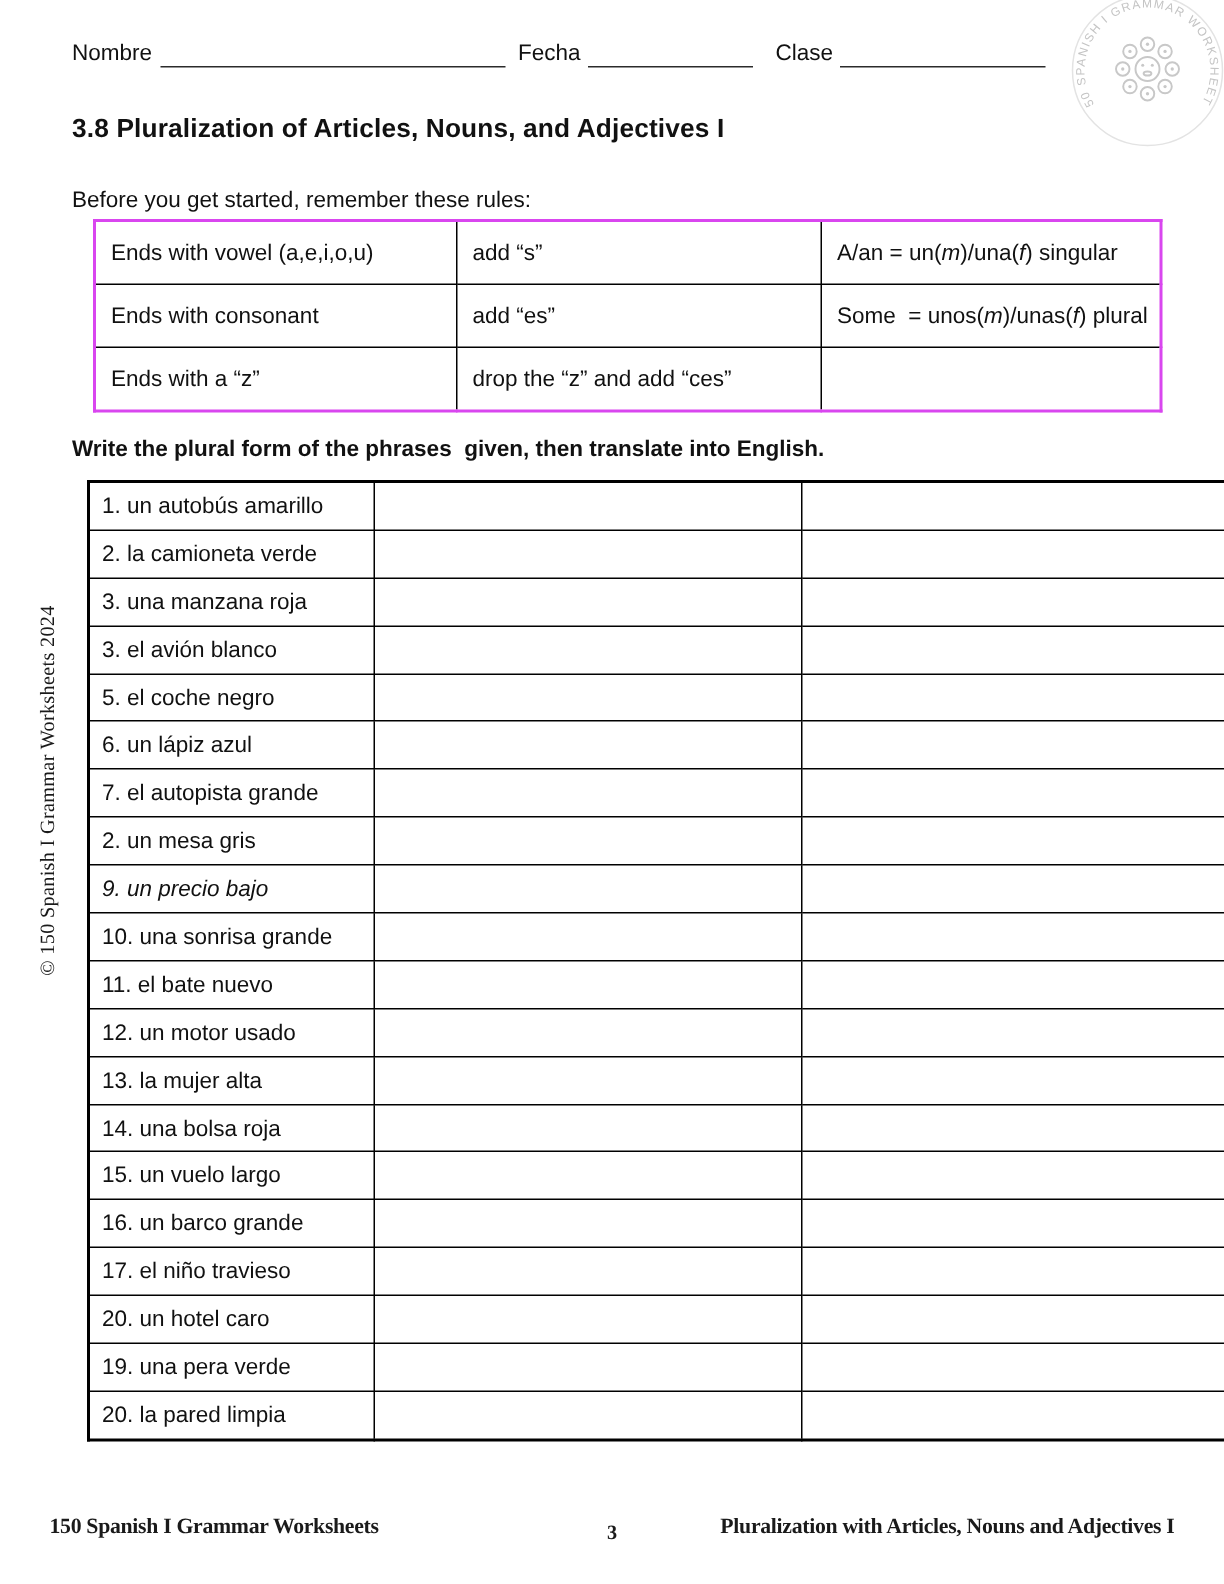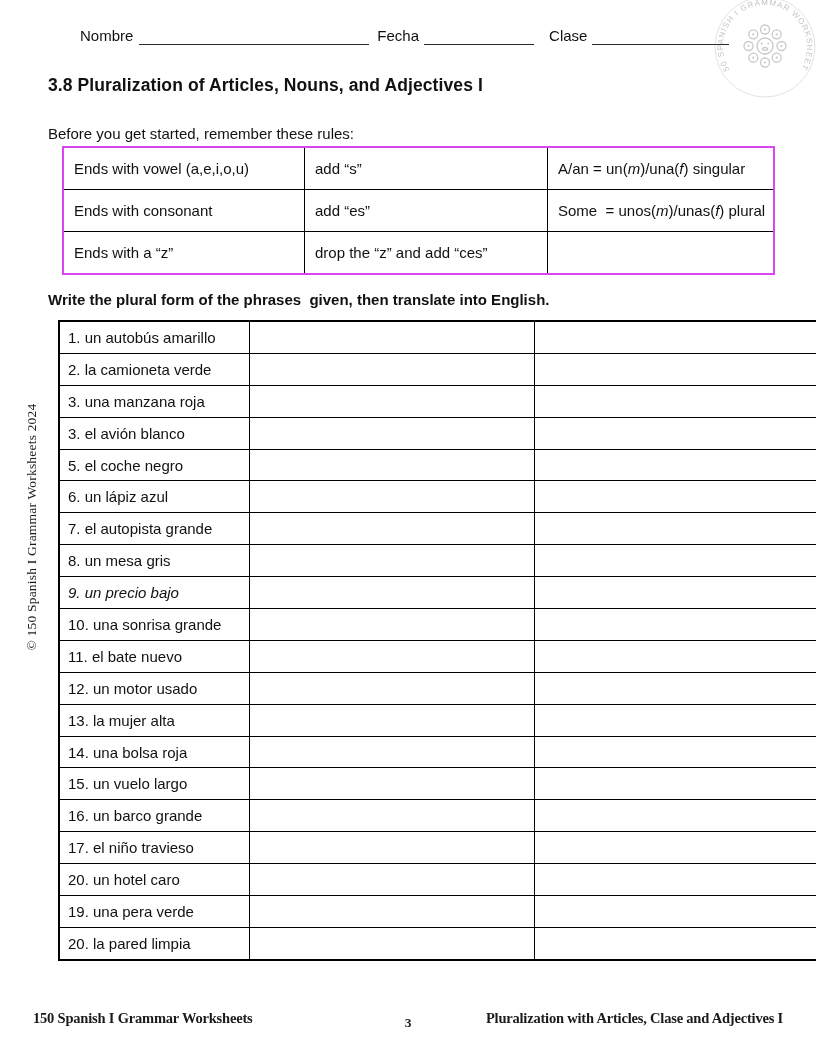--- a/index.html
+++ b/index.html
@@ -33,21 +33,20 @@
 
   
   .content { position: absolute; left: 48px; top: 0; width: 727px; }
 
   .header-row {
     margin-top: 27px;
     display: flex;
     align-items: flex-start;
     font-size: 15px;
     line-height: 18px;
-    margin-left: 32px;
   }
   .blank { border-bottom: 1.5px solid #2b2b2b; height: 17px; display: inline-block; }
   .blank-nombre { width: 230px; margin: 0 8px 0 6px; }
   .blank-fecha  { width: 110px; margin: 0 15px 0 5px; }
   .blank-clase  { width: 137px; margin-left: 5px; }
 
   .page-title {
     margin: 30px 0 0 0;
     font-size: 17.5px;
     font-weight: bold;
@@ -214,21 +213,21 @@
           <td style="width: 177px;">6. un lápiz azul</td>
           <td style="width: 272px;"></td>
           <td></td>
         </tr>
         <tr>
           <td style="width: 177px;">7. el autopista grande</td>
           <td style="width: 272px;"></td>
           <td></td>
         </tr>
         <tr>
-          <td style="width: 177px;">8. un mesa gris</td>
+          <td style="width: 177px;">2. un mesa gris</td>
           <td style="width: 272px;"></td>
           <td></td>
         </tr>
         <tr>
           <td style="width: 177px; font-style: italic;">9. un precio bajo</td>
           <td style="width: 272px;"></td>
           <td></td>
         </tr>
         <tr>
           <td style="width: 177px;">10. una sonrisa grande</td>
@@ -286,14 +285,14 @@
           <td></td>
         </tr>
       </tbody>
   </table>
 
 </div>
 
 <div class="footer">
   <span class="footer-left">150 Spanish I Grammar Worksheets</span>
   <span class="footer-page">3</span>
-  <span class="footer-right">Pluralization with Articles, Clase and Adjectives I</span>
+  <span class="footer-right">Pluralization with Articles, Nouns and Adjectives I</span>
 </div>
 
 </body></html>

